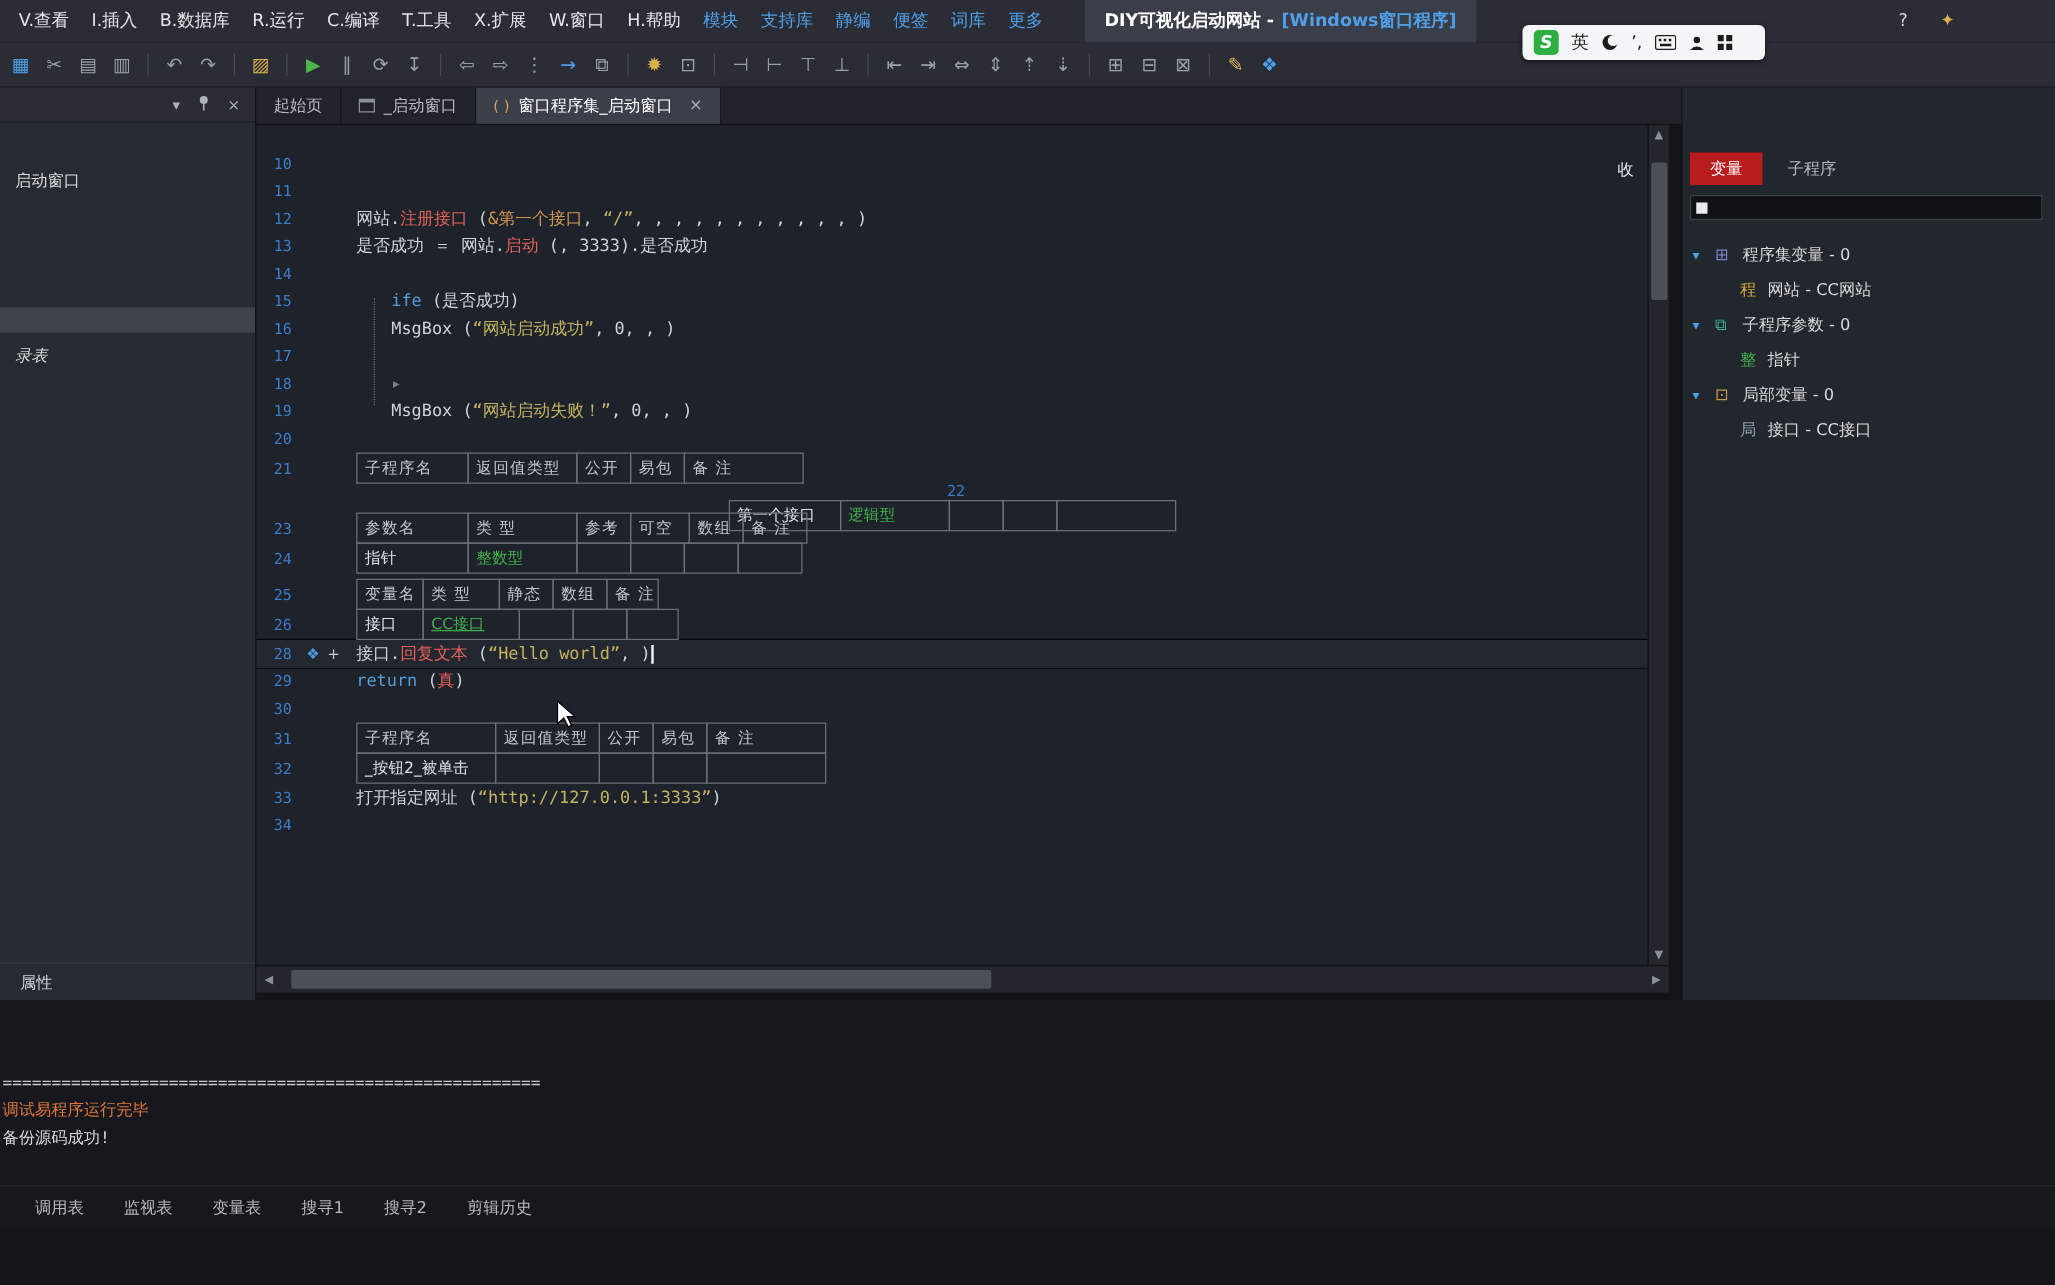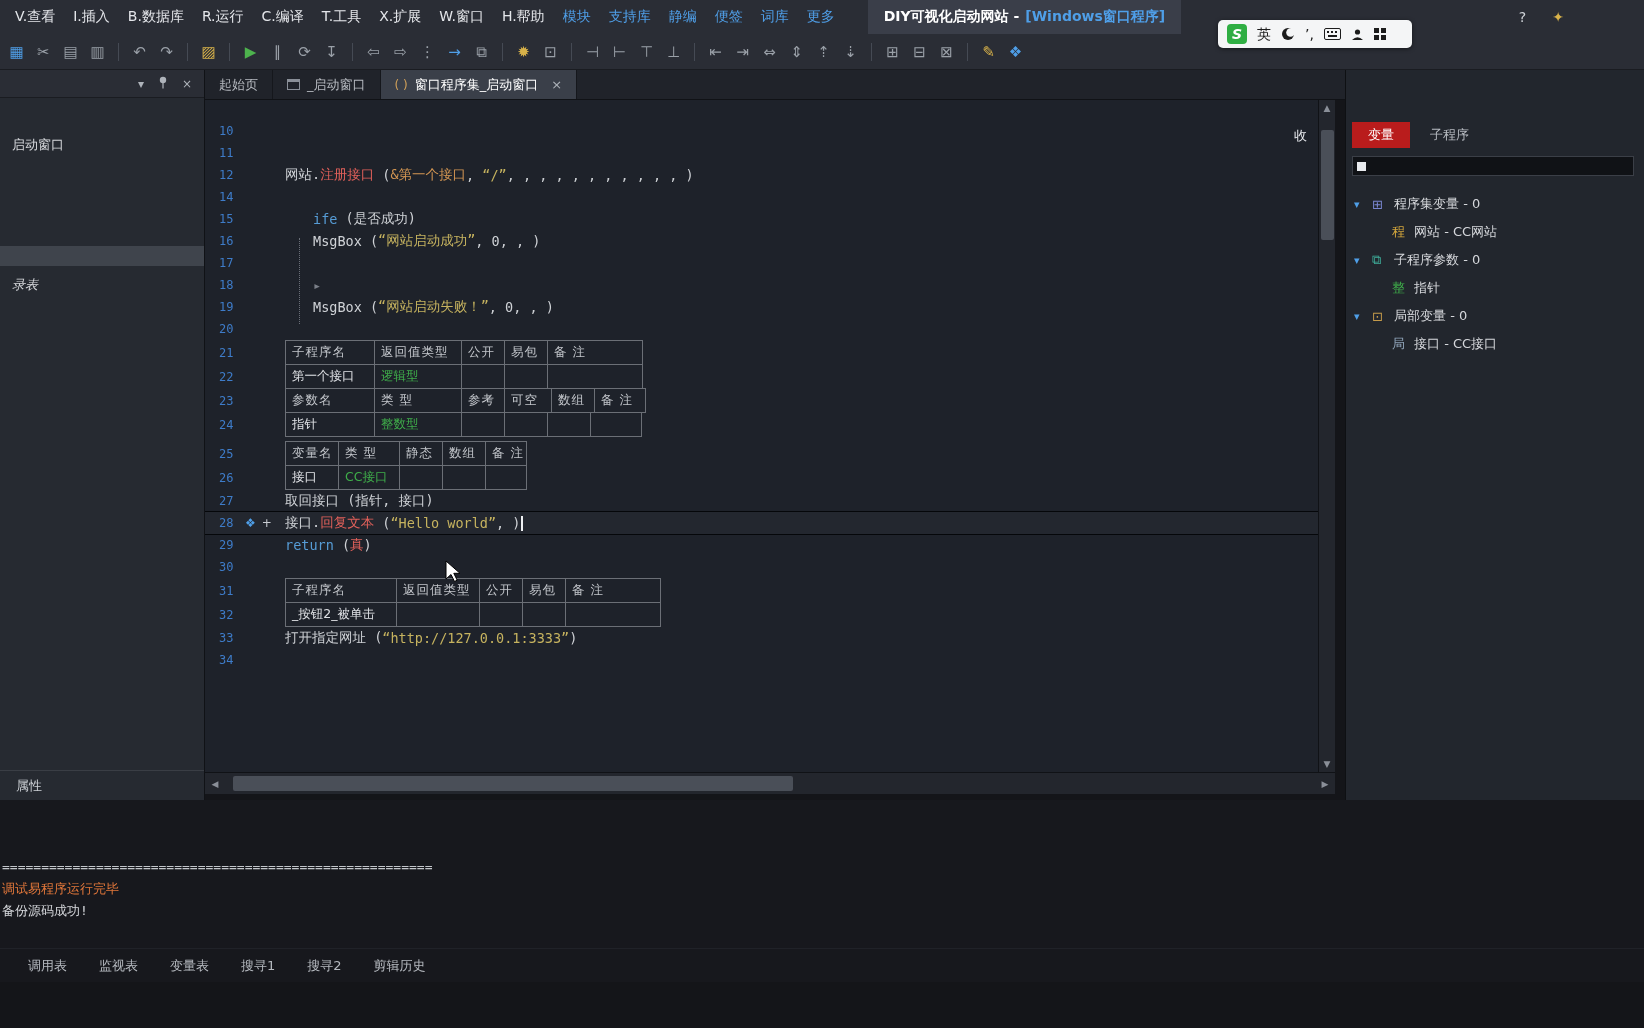--- a/index.html
+++ b/index.html
@@ -300,20 +300,25 @@
         <span class="lnum">11</span>
         <span class="lmark"></span>
         <div class="lcode"></div>
       </div>
       <div class="eline code">
         <span class="lnum">12</span>
         <span class="lmark"></span>
         <div class="lcode"><span class="seg-p">网站.</span><span class="seg-m">注册接口</span><span class="seg-p"> (</span><span class="seg-o">&amp;第一个接口</span><span class="seg-p">, </span><span class="seg-s">“/”</span><span class="seg-p">, , , , , , , , , , , )</span></div>
       </div>
       <div class="eline code">
+        <span class="lnum">13</span>
+        <span class="lmark"></span>
+        <div class="lcode"><span class="seg-p">是否成功 ＝ 网站.</span><span class="seg-m">启动</span><span class="seg-p"> (, 3333).是否成功</span></div>
+      </div>
+      <div class="eline code">
         <span class="lnum">14</span>
         <span class="lmark"></span>
         <div class="lcode"></div>
       </div>
       <div class="eline code">
         <span class="lnum">15</span>
         <span class="lmark"></span>
         <div class="lcode" style="padding-left: 28px;"><span class="seg-k">ife</span><span class="seg-p"> (是否成功)</span></div>
       </div>
       <div class="eline code">
@@ -345,21 +350,21 @@
         <span class="lnum">21</span>
         <span class="lmark"></span>
         <div class="lrow">
           <div class="cell hdr" style="width: 90px;">子程序名</div>
           <div class="cell hdr" style="width: 88px;">返回值类型</div>
           <div class="cell hdr" style="width: 44px;">公开</div>
           <div class="cell hdr" style="width: 44px;">易包</div>
           <div class="cell hdr" style="width: 96px;">备 注</div>
         </div>
       </div>
-      <div class="eline trow" style="margin-top: -1px;">
+      <div class="eline trow" style="margin-top: -1px; flex-direction: column;">
         <span class="lnum">22</span>
         <span class="lmark"></span>
         <div class="lrow">
           <div class="cell" style="width: 90px;">第一个接口</div>
           <div class="cell typ" style="width: 88px;">逻辑型</div>
           <div class="cell" style="width: 44px;"></div>
           <div class="cell" style="width: 44px;"></div>
           <div class="cell" style="width: 96px;"></div>
         </div>
       </div>
@@ -396,30 +401,25 @@
           <div class="cell hdr" style="width: 44px;">静态</div>
           <div class="cell hdr" style="width: 44px;">数组</div>
           <div class="cell hdr" style="width: 42px;">备 注</div>
         </div>
       </div>
       <div class="eline trow" style="margin-top: -1px;">
         <span class="lnum">26</span>
         <span class="lmark"></span>
         <div class="lrow">
           <div class="cell" style="width: 54px;">接口</div>
-          <div class="cell typ" style="width: 62px;">CC接口</div>
+          <div class="cell typ" style="width: 78px; text-decoration: underline;">CC接口</div>
           <div class="cell" style="width: 44px;"></div>
           <div class="cell" style="width: 44px;"></div>
           <div class="cell" style="width: 42px;"></div>
         </div>
-      </div>
-      <div class="eline code">
-        <span class="lnum">27</span>
-        <span class="lmark"></span>
-        <div class="lcode"><span class="seg-p">取回接口 (指针, 接口)</span></div>
       </div>
       <div class="eline code cur">
         <span class="lnum">28</span>
         <span class="lmark">
           <span style="color: rgb(79, 159, 232);">❖</span>
           <span style="color: rgb(200, 204, 210);">+</span>
         </span>
         <div class="lcode"><span class="seg-p">接口.</span><span class="seg-m">回复文本</span><span class="seg-p"> (</span><span class="seg-s">“Hello world”</span><span class="seg-p">, )</span><span class="caret"></span></div>
       </div>
       <div class="eline code">

